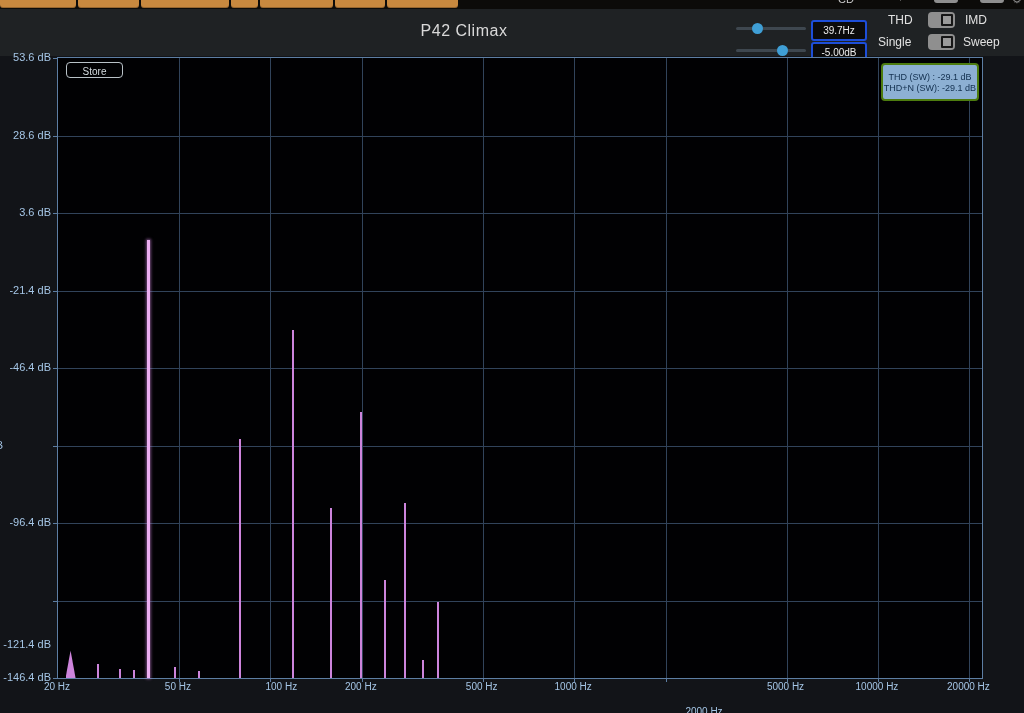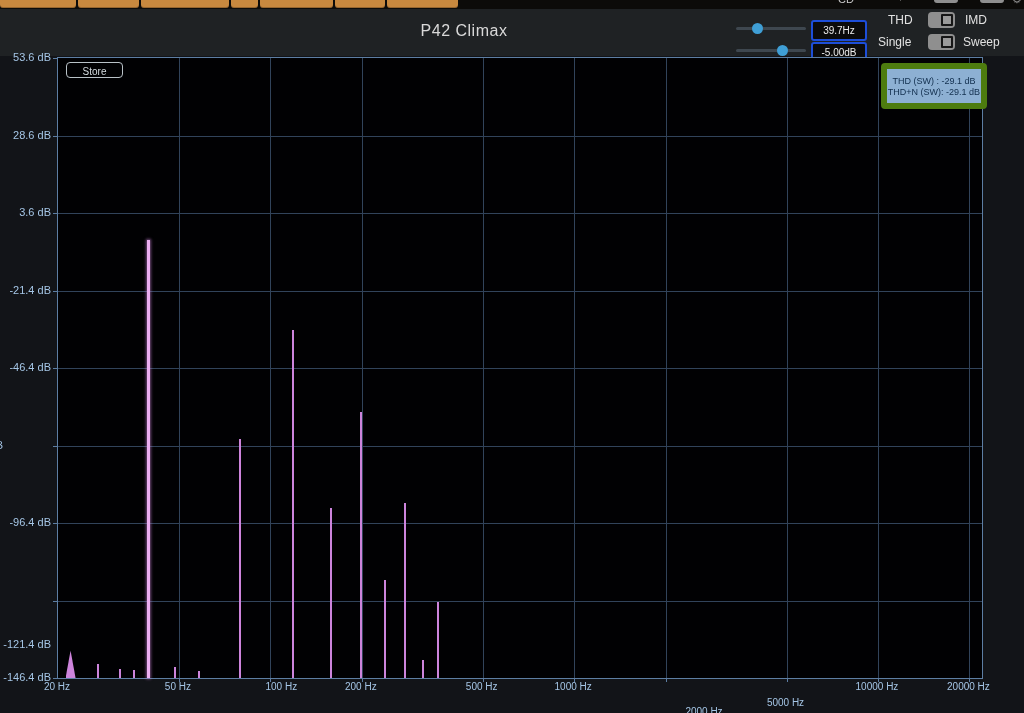--- a/index.html
+++ b/index.html
@@ -41,21 +41,21 @@
            transform:translateY(-50%);padding-left:23px;}
   .x-label{position:absolute;top:681px;color:#a5c6e6;font-size:10px;white-space:nowrap;
            transform:translateX(-50%);}
   .spike{position:absolute;}
   .spike.hump{clip-path:polygon(50% 0,100% 100%,0 100%);}
 
   #store-btn{position:absolute;left:66px;top:62px;width:57px;height:16px;background:transparent;
              border:1px solid #b9c2c8;border-radius:4px;color:#d3dade;font-size:10px;
              line-height:16px;text-align:center;cursor:default;}
   #readout{position:absolute;left:881px;top:63px;width:94px;height:34px;background:#8db0d3;
-           border:6px solid #4d7c0f;border-radius:4px;color:#122f4e;font-size:9px;
+           border:2px solid #4d7c0f;border-radius:4px;color:#122f4e;font-size:9px;
            display:flex;flex-direction:column;justify-content:center;align-items:center;gap:1px;}
   #readout div{white-space:nowrap;}
 </style>
 </head>
 <body>
 
 <div id="top-strip">
     <div class="strip-seg" style="left: 0px; width: 76px; background: rgb(200, 137, 63);"></div>
     <div class="strip-seg" style="left: 78px; width: 61px; background: rgb(200, 137, 63);"></div>
     <div class="strip-seg" style="left: 141px; width: 88px; background: rgb(200, 137, 63);"></div>
@@ -167,16 +167,16 @@
     <div class="y-label" style="right: 973px; top: 522px;">-96.4 dB</div>
     <div class="y-label" style="right: 973px; top: 599.5px; margin-top: 44px;">-121.4 dB</div>
     <div class="y-label" style="right: 973px; top: 677px;">-146.4 dB</div>
     <div class="x-label" style="left: 57px;">20 Hz</div>
     <div class="x-label" style="left: 177.897px;">50 Hz</div>
     <div class="x-label" style="left: 269.353px; margin-left: 12px;">100 Hz</div>
     <div class="x-label" style="left: 360.808px;">200 Hz</div>
     <div class="x-label" style="left: 481.706px;">500 Hz</div>
     <div class="x-label" style="left: 573.161px;">1000 Hz</div>
     <div class="x-label" style="left: 704px; margin-top: 25px;">2000 Hz</div>
-    <div class="x-label" style="left: 785.514px; margin-top: 16px;">5000 Hz</div>
+    <div class="x-label" style="left: 785.514px;">5000 Hz</div>
     <div class="x-label" style="left: 876.969px;">10000 Hz</div>
     <div class="x-label" style="left: 968.425px;">20000 Hz</div>
   </div>
 
 </body></html>

